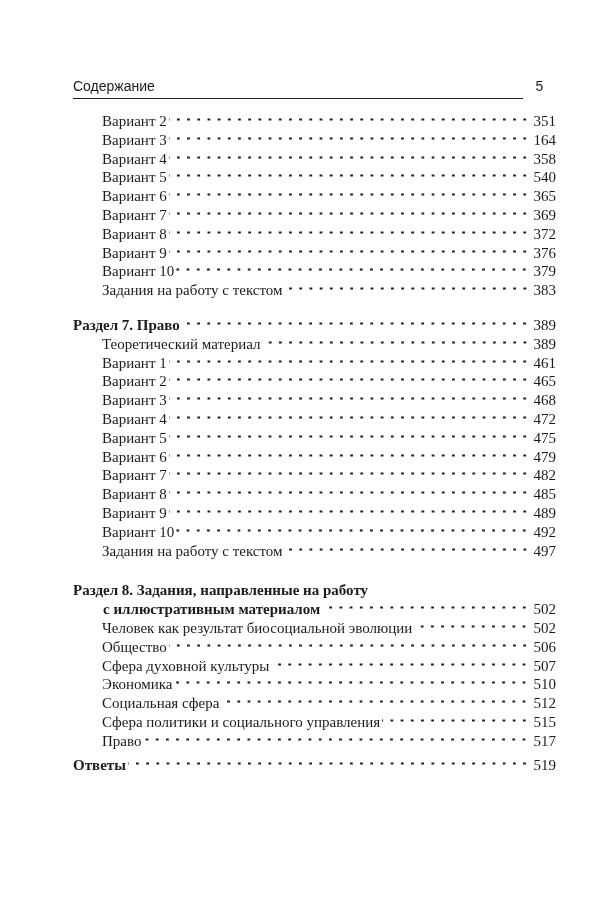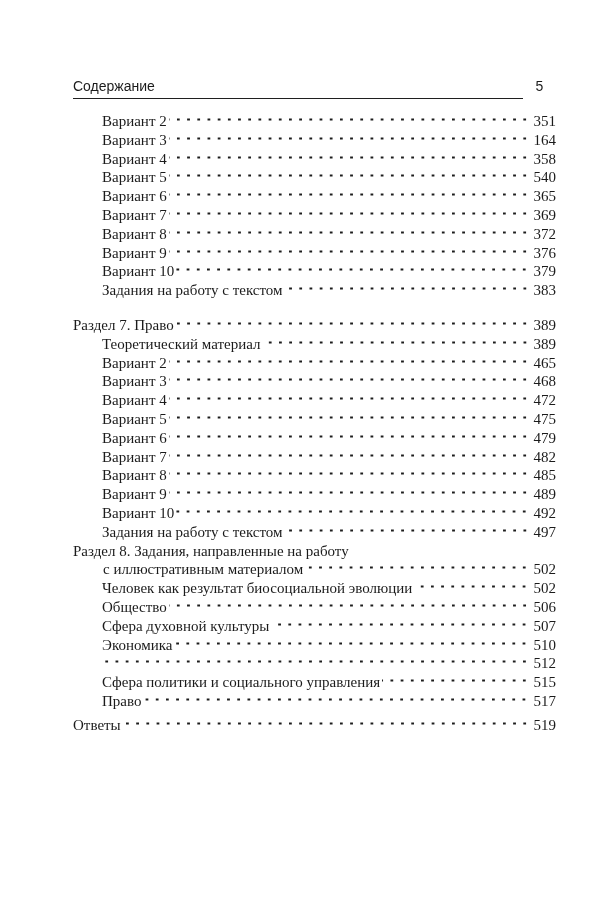--- a/index.html
+++ b/index.html
@@ -40,31 +40,31 @@
     text-align: center;
   }
 
   
   .toc {
     margin-top: 13px;
     font-size: 15px;
   }
   .toc-section { margin-top: 0; }
   .toc-section.sec-1 { margin-top: 16px; }
-  .toc-section.sec-2 { }
+  .toc-section.sec-2 { margin-top: 21px; }
   .toc-section.sec-3 { margin-top: 5px; }
 
   .toc-row {
     display: flex;
     align-items: baseline;
     line-height: 18.8px;
     height: 18.8px;
   }
   .toc-row .label { white-space: nowrap; }
-  .toc-row.bold .label { font-weight: 400; }
+  .toc-row.bold .label { font-weight: 700; }
   .lvl-item    { padding-left: 29px; }
   .lvl-runover { padding-left: 30px; }
 
   .dots {
     flex: 1;
     height: 12px;
     margin: 0 4px 0 2px;
     background-image: radial-gradient(circle, #1c1c1c 1.05px, rgba(0,0,0,0) 1.4px);
     background-size: 10.2px 12px;
     background-repeat: repeat-x;
@@ -143,20 +143,25 @@
             <span class="label">Раздел 7. Право</span>
             <span class="dots"></span>
             <span class="pagenum">389</span>
           </div>
           <div class="toc-row lvl-item">
             <span class="label">Теоретический материал</span>
             <span class="dots"></span>
             <span class="pagenum">389</span>
           </div>
           <div class="toc-row lvl-item">
+            <span class="label">Вариант 1</span>
+            <span class="dots"></span>
+            <span class="pagenum">461</span>
+          </div>
+          <div class="toc-row lvl-item">
             <span class="label">Вариант 2</span>
             <span class="dots"></span>
             <span class="pagenum">465</span>
           </div>
           <div class="toc-row lvl-item">
             <span class="label">Вариант 3</span>
             <span class="dots"></span>
             <span class="pagenum">468</span>
           </div>
           <div class="toc-row lvl-item">
@@ -223,20 +228,21 @@
             <span class="label">Сфера духовной культуры</span>
             <span class="dots"></span>
             <span class="pagenum">507</span>
           </div>
           <div class="toc-row lvl-item">
             <span class="label">Экономика</span>
             <span class="dots"></span>
             <span class="pagenum">510</span>
           </div>
           <div class="toc-row lvl-item">
+            <span class="label">Социальная сфера</span>
             <span class="dots"></span>
             <span class="pagenum">512</span>
           </div>
           <div class="toc-row lvl-item">
             <span class="label">Сфера политики и социального управления</span>
             <span class="dots"></span>
             <span class="pagenum">515</span>
           </div>
           <div class="toc-row lvl-item">
             <span class="label">Право</span>

